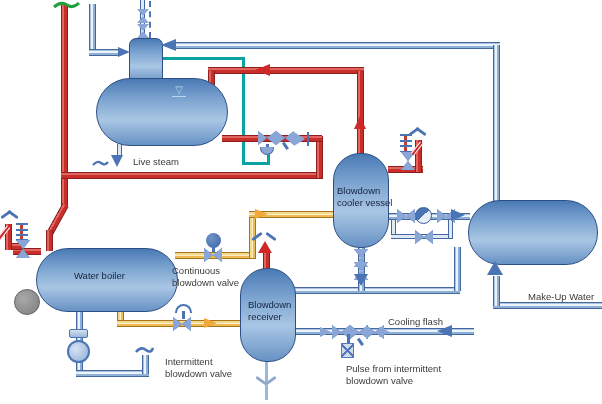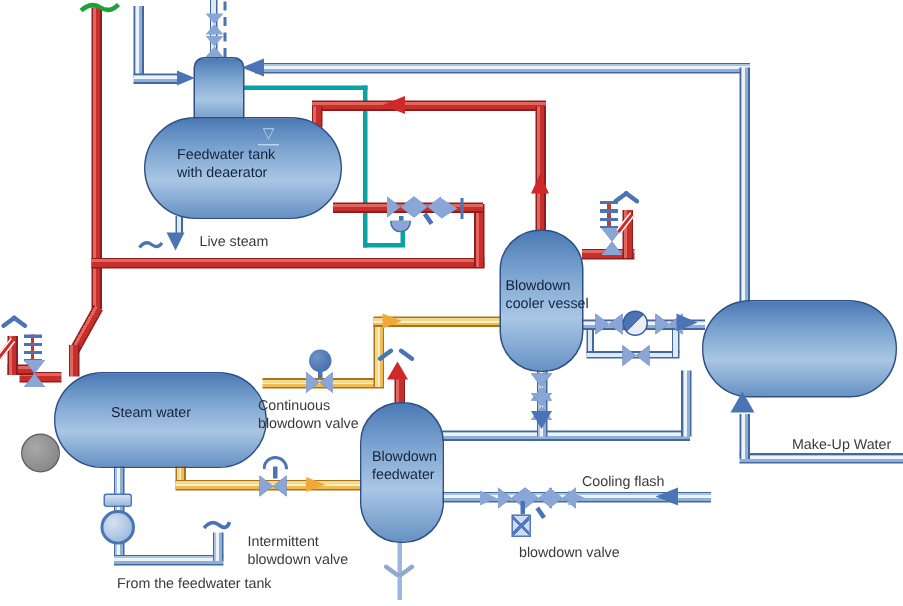--- a/index.html
+++ b/index.html
@@ -192,43 +192,39 @@
 
   <div class="ar" style="left:487px;top:261px;border-left:8px solid transparent;border-right:8px solid transparent;border-bottom:14px solid #4a74b4"></div>
   <div class="chev down lt" style="left:255px;top:375px;width:22px"></div>
   <svg style="left:135px;top:345px;z-index:3" width="19" height="10">
       <path d="M1 7 Q6 1 11 5 T18 3" stroke="#4a74b4" stroke-width="2.5" fill="none"></path>
     </svg>
 
   <div class="flg" style="left:69px;top:329px"></div>
   <div class="pump" style="left:67px;top:340px"></div>
 
-  <div class="vlbl" style="left:118px;top:98px">
-    <div style="position:static">Feedwater tank</div>
-    <div style="position:static">with deaerator</div>
-  </div>
-  <div class="vlbl" style="left:74px;top:270px">Steam water</div>
+  <div class="vlbl" style="left:74px;top:270px">Water boiler</div>
   <div class="vlbl" style="left:248px;top:299px">
     <div style="position:static">Blowdown</div>
-    <div style="position:static">feedwater</div>
+    <div style="position:static">receiver</div>
   </div>
   <div class="vlbl" style="left:337px;top:185px">
     <div style="position:static">Blowdown</div>
     <div style="position:static">cooler vessel</div>
   </div>
 
   <div class="lbl" style="left:133px;top:156px">Live steam</div>
   <div class="lbl" style="left:172px;top:265px">
     <div style="position:static">Continuous</div>
     <div style="position:static">blowdown valve</div>
   </div>
   <div class="lbl" style="left:165px;top:356px">
     <div style="position:static">Intermittent</div>
     <div style="position:static">blowdown valve</div>
   </div>
-  <div class="lbl" style="left:78px;top:384px">From the feedwater tank</div>
   <div class="lbl" style="left:528px;top:291px">Make-Up Water</div>
   <div class="lbl" style="left:388px;top:316px">Cooling flash</div>
   <div class="lbl" style="left:346px;top:363px">
+    <div style="position:static">Pulse from intermittent</div>
     <div style="position:static">blowdown valve</div>
   </div>
 
 </div>
 
 </body></html>

